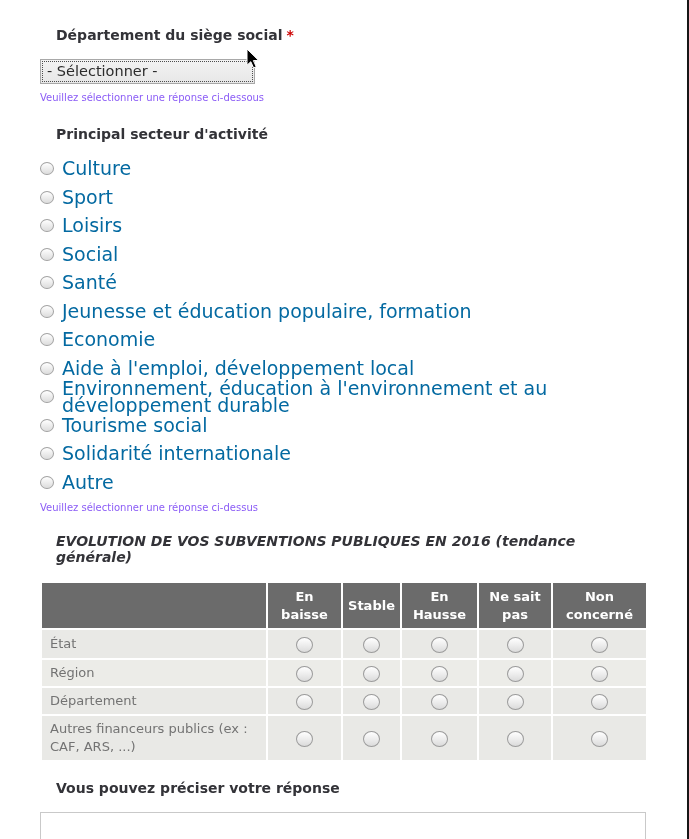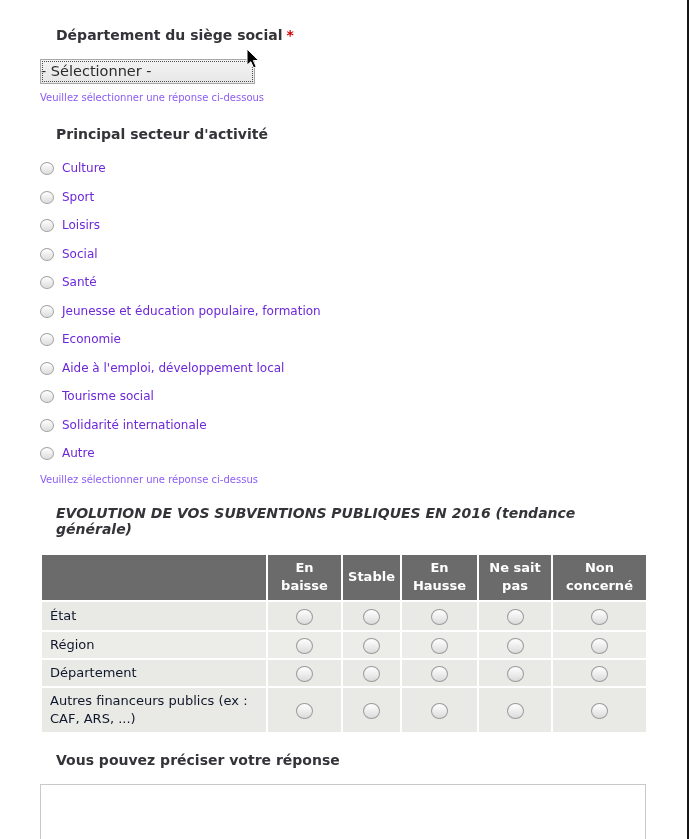--- a/index.html
+++ b/index.html
@@ -20,49 +20,49 @@
   
   .selectbox {
     margin-top:9px; width:213px; height:23px; position:relative;
     background:linear-gradient(#f3f3f3,#e7e7e7);
     border:1px solid #a8a8a8; cursor:default;
   }
   .selectbox .inner-focus {
     position:absolute; left:1px; top:1px; right:1px; bottom:1px;
     border:1px dotted #4d4d4d; pointer-events:none;
   }
-  .selectbox .value { font-size:14.5px; color:#2c2c2c; line-height:23px; 
+  .selectbox .value { font-size:14.5px; color:#2c2c2c; line-height:23px; padding-left:6px;
     white-space:nowrap; overflow:hidden; }
 
   .helper { margin-top:6px; font-size:10px; color:#8b5cf6; line-height:16px; }
   .helper.below-list { margin-top:4px; }
 
   .sector-heading { margin-top:20px; }
 
   .radio-list { margin-top:13px; }
   .radio-row { display:flex; align-items:center; height:21px; margin-bottom:7.5px; cursor:default; }
   .radio {
     flex:none; width:14px; height:13px; margin-right:8px; box-sizing:border-box;
     border:1px solid #a2a2a2; border-radius:50%;
     background:linear-gradient(#ffffff,#dcdcdc);
   }
-  .radio-label { font-size:12px; color:#6d28d9; line-height:17px; }
+  .radio-label { font-size:19px; color:#0369a1; line-height:17px; }
 
   .table-heading { margin-top:17px;font-style:italic; }
 
   table.matrix { border-collapse:collapse; table-layout:fixed; margin-top:14px; width:606px; }
   table.matrix th, table.matrix td { border:2px solid #ffffff; box-sizing:border-box; }
   table.matrix thead th {
     background:#6b6b6b; color:#ffffff; font-size:13px; font-weight:bold;
     text-align:center; line-height:18px; padding:2px 2px; height:47px;
   }
   table.matrix tbody td { background:#e9e9e6; }
   table.matrix tbody tr.alt td { background:#ecece8; }
   td.rowlabel {
-    font-size:13px; color:#0f172a; text-align:left; padding:4px 8px; line-height:18px;
+    font-size:13px; color:#737373; text-align:left; padding:4px 8px; line-height:18px;
     font-weight:normal;
   }
   td.cell { text-align:center; vertical-align:middle; }
   .tradio {
     display:inline-block; width:17px; height:16px; box-sizing:border-box;
     border:1px solid #9b9b9b; border-radius:50%;
     background:linear-gradient(#ffffff,#dbdbdb); vertical-align:middle;
   }
 
   .precision-heading { margin-top:18px; }
@@ -126,20 +126,24 @@
   <div class="radio-row">
     <span class="radio"></span>
     <span class="radio-label">Economie</span>
   </div>
 
   <div class="radio-row">
     <span class="radio"></span>
     <span class="radio-label">Aide à l'emploi, développement local</span>
   </div>
 
+  <div class="radio-row">
+    <span class="radio"></span>
+    <span class="radio-label">Environnement, éducation à l'environnement et au développement durable</span>
+  </div>
 
   <div class="radio-row">
     <span class="radio"></span>
     <span class="radio-label">Tourisme social</span>
   </div>
 
   <div class="radio-row">
     <span class="radio"></span>
     <span class="radio-label">Solidarité internationale</span>
   </div>

